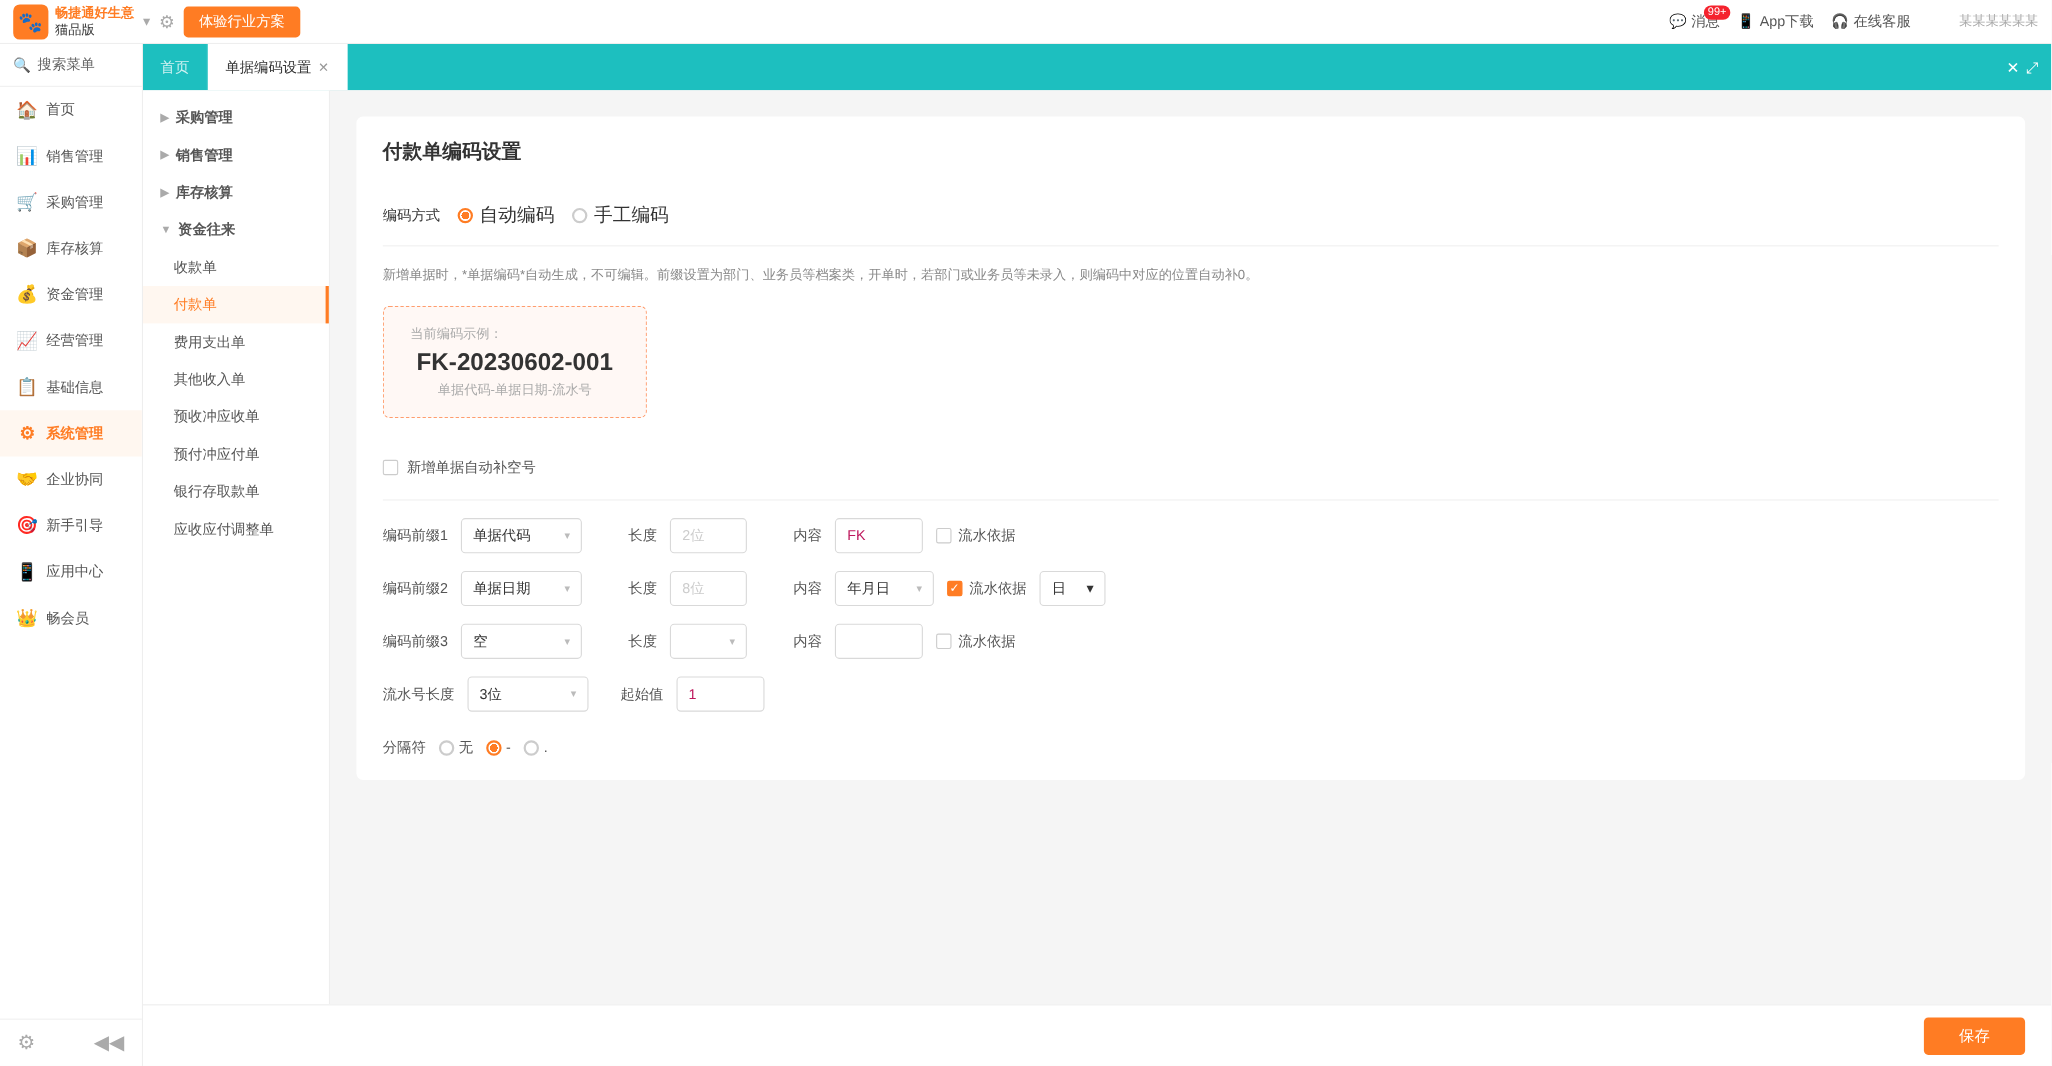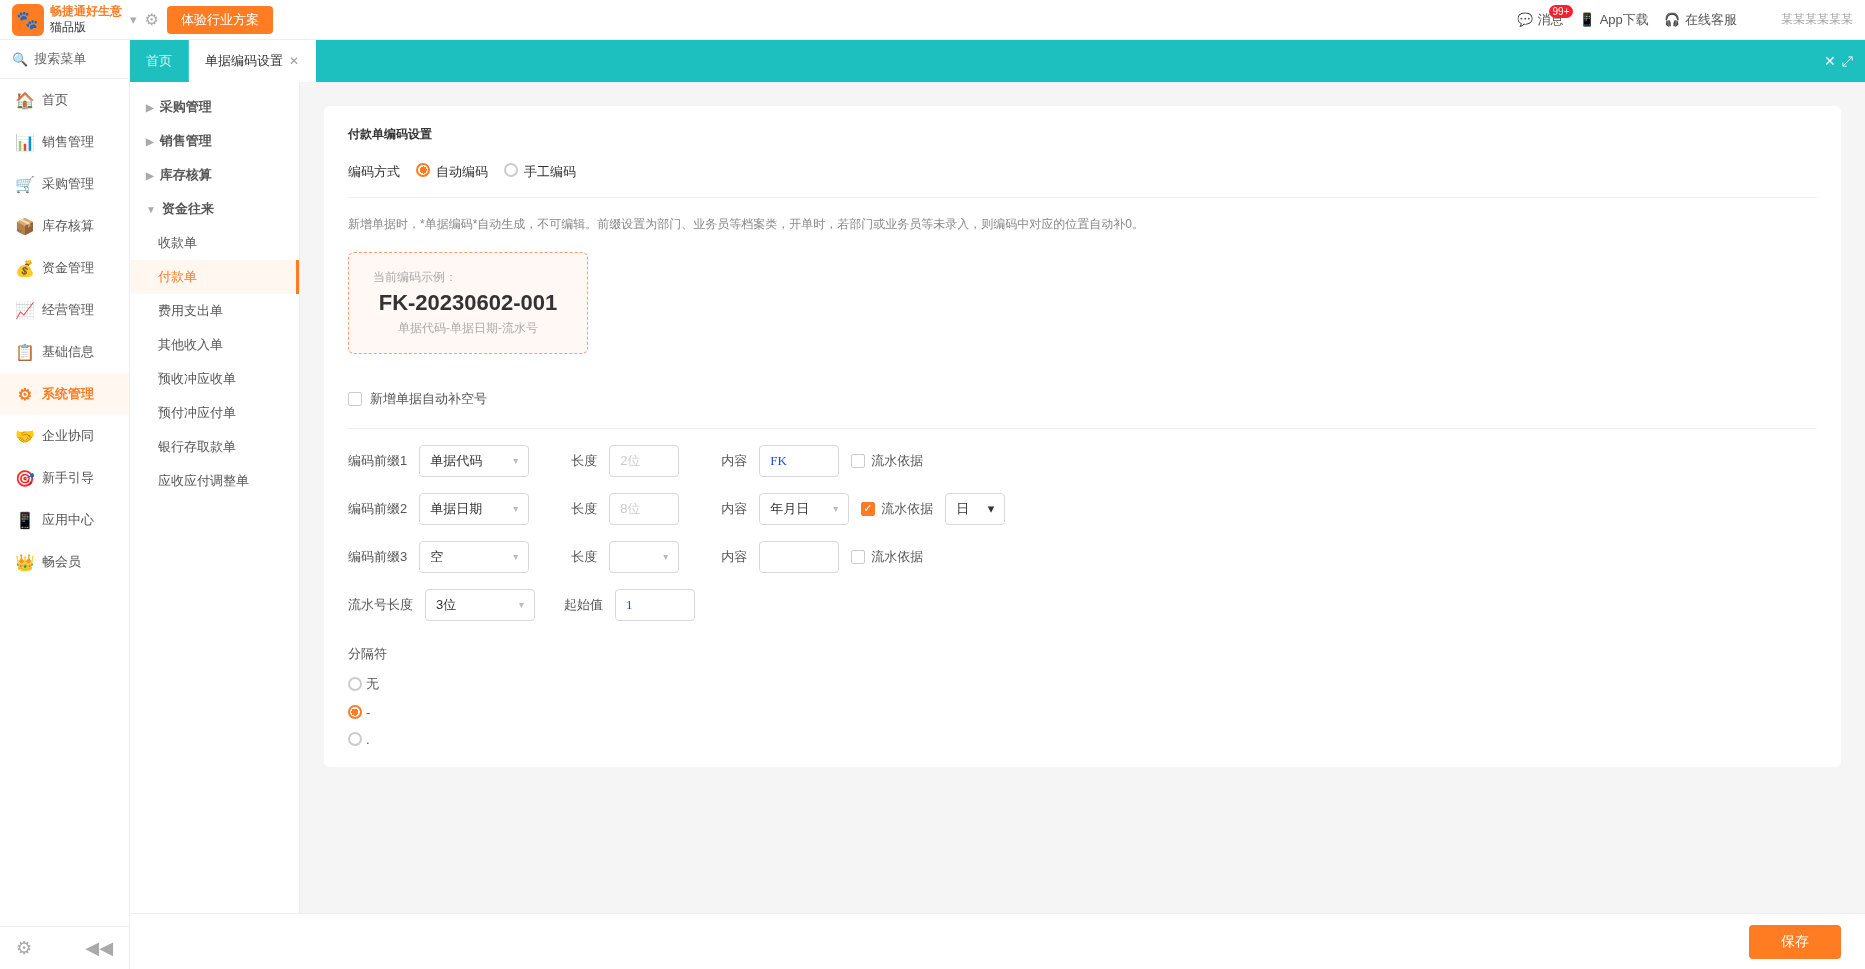--- a/index.html
+++ b/index.html
@@ -45,29 +45,29 @@
     
     .second-sidebar { width: 170px; background: #fff; border-right: 1px solid #eee; overflow-y: auto; flex-shrink: 0; padding: 8px 0; }
     .second-sidebar-group { }
     .second-sidebar-group-title { display: flex; align-items: center; gap: 6px; padding: 8px 16px; cursor: pointer; color: #555; font-size: 13px; font-weight: bold; }
     .second-sidebar-group-title .arrow { font-size: 10px; color: #aaa; }
     .second-sidebar-item { padding: 8px 16px 8px 28px; cursor: pointer; color: #555; font-size: 13px; }
     .second-sidebar-item.active { color: #ff7c23; background: #fff7f0; border-right: 3px solid #ff7c23; }
 
     
     .main-panel { flex: 1; padding: 24px; overflow-y: auto; background: #f5f5f5; }
-    .panel-title { font-size: 12px; font-weight: bold; color: #333; margin-bottom: 20px; }
+    .panel-title { font-size: 18px; font-weight: bold; color: #333; margin-bottom: 34px; }
 
     
     .card { background: #fff; border-radius: 6px; padding: 20px 24px; }
 
     
     .encoding-row { display: flex; align-items: center; gap: 16px; margin-bottom: 16px; padding-bottom: 16px; border-bottom: 1px solid #f0f0f0; }
     .radio-group { display: flex; align-items: center; gap: 16px; }
-    .radio-item { display: flex; gap: 6px; cursor: pointer; font-size: 13px; color: #333; font-family: Liberation Mono, monospace; }
+    .radio-item { display: flex; align-items: center; gap: 6px; cursor: pointer; font-size: 17px; color: #333; font-family: Liberation Mono, monospace; }
     .radio-circle { width: 14px; height: 14px; border-radius: 50%; border: 2px solid #ccc; display: inline-block; flex-shrink: 0; }
     .radio-circle.checked { border-color: #ff7c23; background: radial-gradient(circle, #ff7c23 50%, #fff 50%); border: 2px solid #ff7c23; }
 
     
     .info-text { font-size: 12px; color: #888; margin-bottom: 16px; line-height: 1.8; }
 
     
     .preview-box { border: 1px dashed #ff9d6e; background: #fff8f5; border-radius: 6px; padding: 16px 24px; display: inline-block; margin-bottom: 20px; min-width: 240px; }
     .preview-code { font-size: 22px; font-weight: bold; color: #333; text-align: center; }
     .preview-desc { font-size: 12px; color: #aaa; text-align: center; margin-top: 4px; }
@@ -75,33 +75,33 @@
     
     .auto-fill-row { display: flex; align-items: center; gap: 8px; margin-bottom: 20px; font-size: 13px; color: #555; }
     .checkbox-box { width: 14px; height: 14px; border: 1px solid #ccc; border-radius: 2px; display: inline-block; cursor: pointer; background: #fff; }
 
     
     .form-row { display: flex; align-items: center; gap: 12px; margin-bottom: 16px; flex-wrap: wrap; }
     .form-label { color: #555; font-size: 13px; min-width: 56px; text-align: right; }
     .form-select { height: 32px; border: 1px solid #d9d9d9; border-radius: 4px; padding: 0 10px; font-size: 13px; background: #fff; display: flex; align-items: center; justify-content: space-between; cursor: pointer; gap: 6px; min-width: 100px; }
     .form-select .arrow { color: #bbb; font-size: 10px; }
     .form-input { height: 32px; border: 1px solid #d9d9d9; border-radius: 4px; padding: 0 10px; font-size: 13px; background: #fff; min-width: 80px; color: #999; display: flex; align-items: center; }
-    .form-input.has-value { color: #1d4ed8; font-family: Liberation Serif, serif; }
+    .form-input.has-value { color: #be185d; }
     .checkbox-with-label { display: flex; align-items: center; gap: 6px; font-size: 13px; color: #555; }
     .checkbox-checked { width: 14px; height: 14px; border: 1px solid #ff7c23; border-radius: 2px; background: #ff7c23; display: inline-block; cursor: pointer; flex-shrink: 0; position: relative; }
     .checkbox-checked::after { content: '✓'; color: #fff; font-size: 11px; position: absolute; top: -1px; left: 1px; }
 
     
     .date-unit-select { height: 32px; border: 1px solid #d9d9d9; border-radius: 4px; padding: 0 10px; font-size: 13px; background: #fff; display: flex; align-items: center; justify-content: space-between; cursor: pointer; min-width: 60px; gap: 6px; }
 
     
     .serial-row { display: flex; align-items: center; gap: 12px; margin-bottom: 24px; }
 
     
-    .sep-row { display: flex; align-items: flex-start; gap: 12px; font-size: 13px; color: #555; flex-direction: column; }
+    .sep-row { display: flex; align-items: center; gap: 12px; font-size: 13px; color: #555; }
     .sep-radio-item { display: flex; align-items: center; gap: 4px; cursor: pointer; }
     .sep-dot { width: 14px; height: 14px; border-radius: 50%; border: 2px solid #ccc; display: inline-block; }
     .sep-dot.checked { border-color: #ff7c23; background: radial-gradient(circle, #ff7c23 50%, transparent 50%); }
 
     
     .bottom-bar { height: 56px; background: #fff; border-top: 1px solid #eee; display: flex; align-items: center; justify-content: flex-end; padding: 0 24px; flex-shrink: 0; }
     .save-btn { background: #ff7c23; color: #fff; border: none; border-radius: 4px; padding: 8px 32px; font-size: 14px; cursor: pointer; }
 
     
     .divider { height: 1px; background: #f0f0f0; margin: 0 0 16px 0; }

